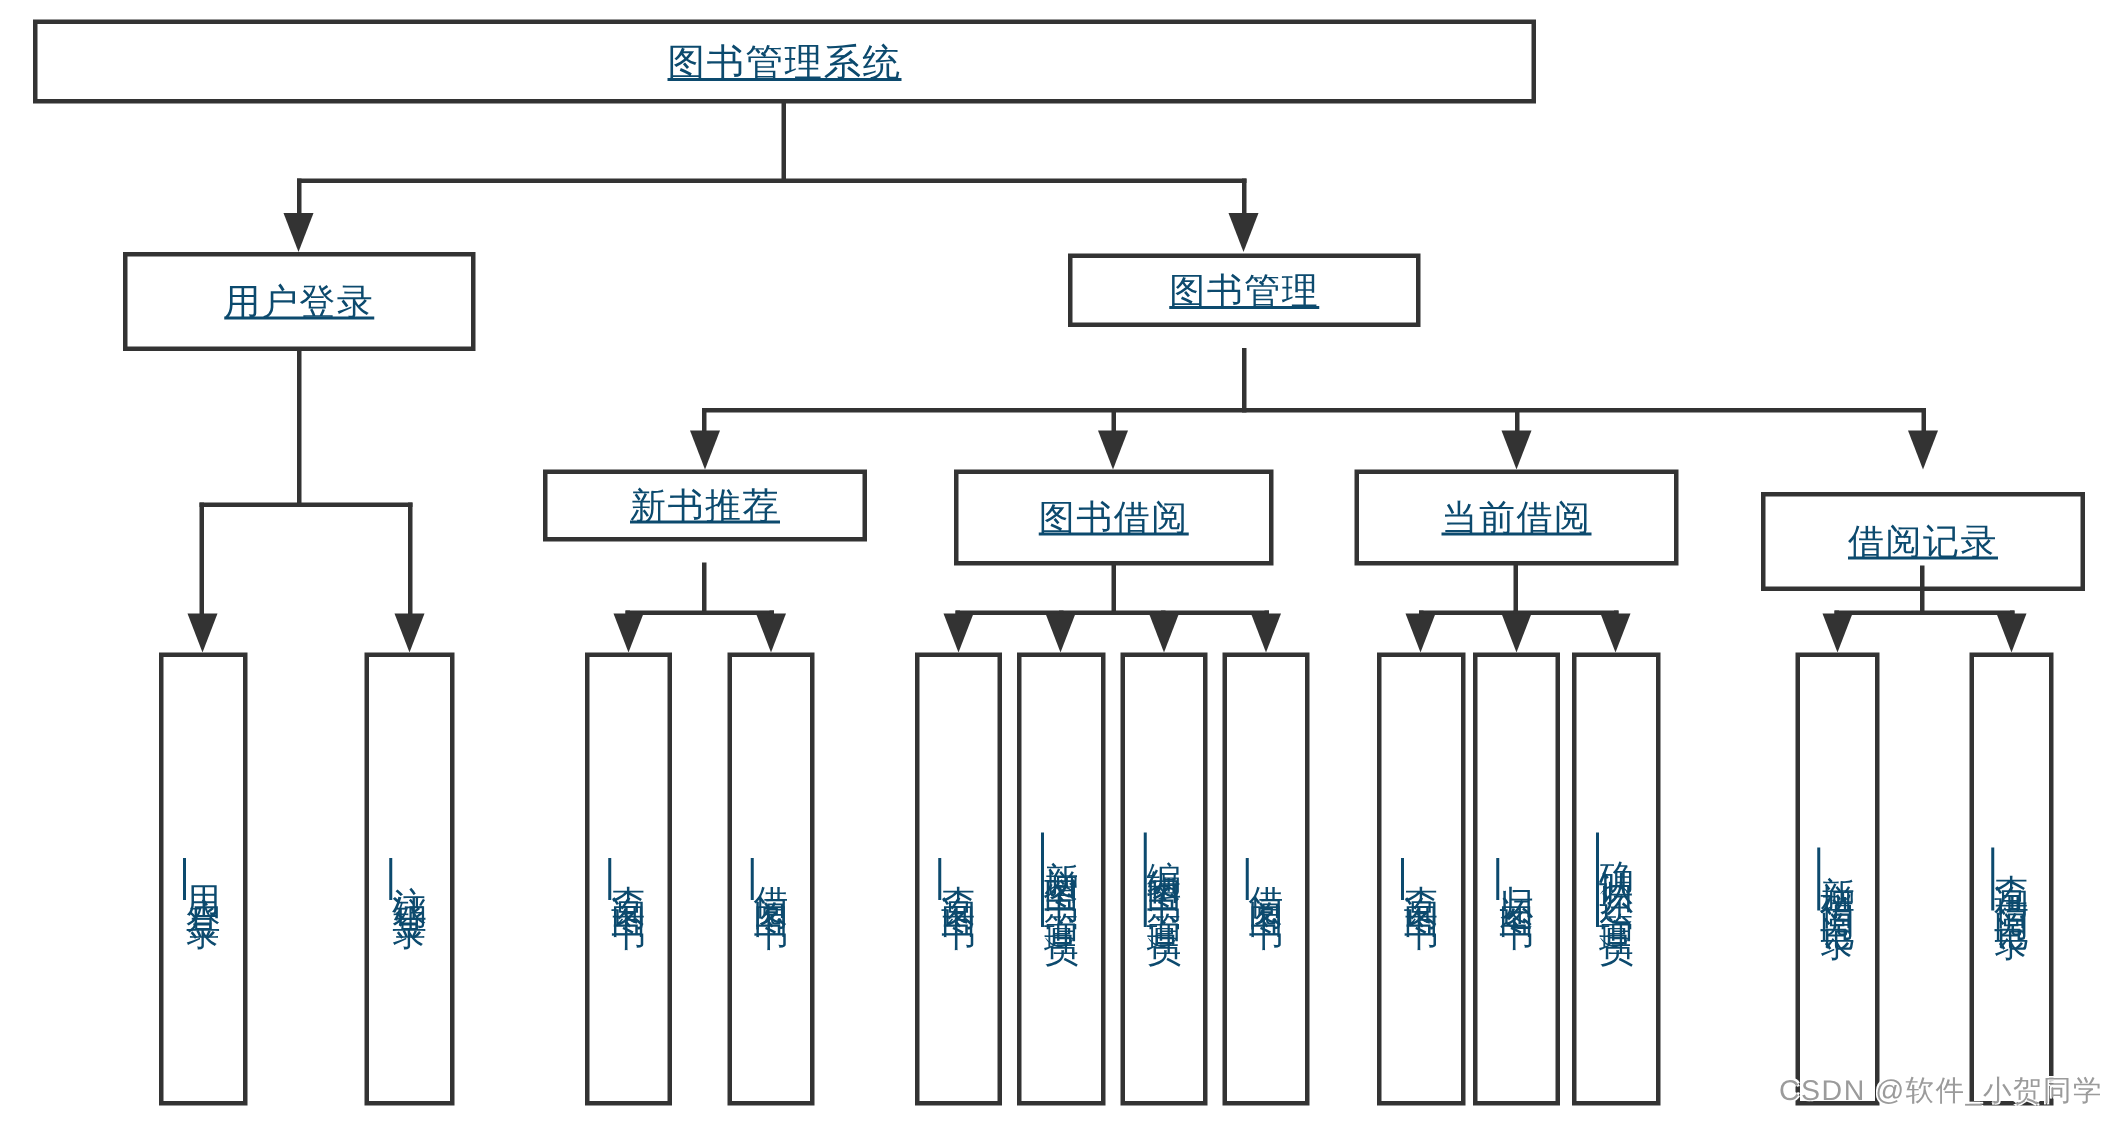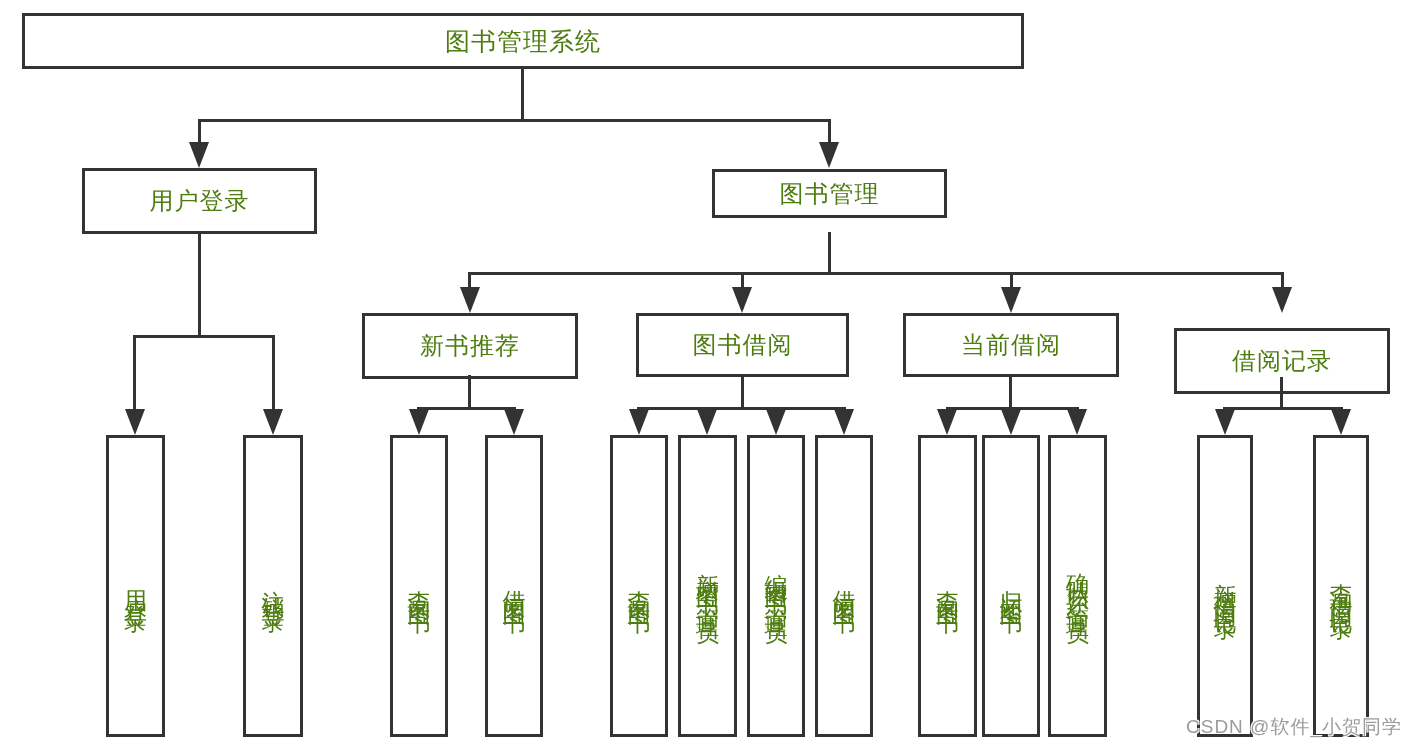--- a/index.html
+++ b/index.html
@@ -11,21 +11,22 @@
     overflow:hidden;
   }
   .box{
     position:absolute;
     background:#ffffff;
     border:3px solid #333333;
     box-sizing:border-box;
     display:flex;
     align-items:center;
     justify-content:center;
-    color:#4d7c0f;
+    color:#0c4a6e;
+    text-decoration:underline;
   }
   .hnode{font-size:24px;letter-spacing:1px;}
   .root-node{font-size:25px;}
   .leaf{
     writing-mode:vertical-rl;
     text-orientation:mixed;
     font-size:23px;
     letter-spacing:7px;
     line-height:1;
   }
@@ -76,21 +77,21 @@
   <div class="line" style="left:468px;top:272px;width:816px;height:3px;"></div>
   <div class="line" style="left:468px;top:272px;width:3px;height:18px;"></div>
   <div class="arrow" style="left:460px;top:287px;"></div>
   <div class="line" style="left:741px;top:272px;width:3px;height:18px;"></div>
   <div class="arrow" style="left:732px;top:287px;"></div>
   <div class="line" style="left:1010px;top:272px;width:3px;height:18px;"></div>
   <div class="arrow" style="left:1001px;top:287px;"></div>
   <div class="line" style="left:1281px;top:272px;width:3px;height:18px;"></div>
   <div class="arrow" style="left:1272px;top:287px;"></div>
 
-  <div class="box hnode" style="left:362px;top:313px;width:216px;height:66px;">新书推荐</div>
+  <div class="box hnode" style="left:362px;top:313px;width:216px;height:48px;">新书推荐</div>
   <div class="box hnode" style="left:636px;top:313px;width:213px;height:64px;">图书借阅</div>
   <div class="box hnode" style="left:903px;top:313px;width:216px;height:64px;">当前借阅</div>
   <div class="box hnode" style="left:1174px;top:328px;width:216px;height:66px;">借阅记录</div>
 
   <div class="line" style="left:468px;top:375px;width:3px;height:34px;"></div>
   <div class="line" style="left:417px;top:407px;width:99px;height:3px;"></div>
   <div class="line" style="left:417px;top:407px;width:3px;height:6px;"></div>
   <div class="arrow" style="left:409px;top:409px;"></div>
   <div class="line" style="left:513px;top:407px;width:3px;height:6px;"></div>
   <div class="arrow" style="left:504px;top:409px;"></div>

